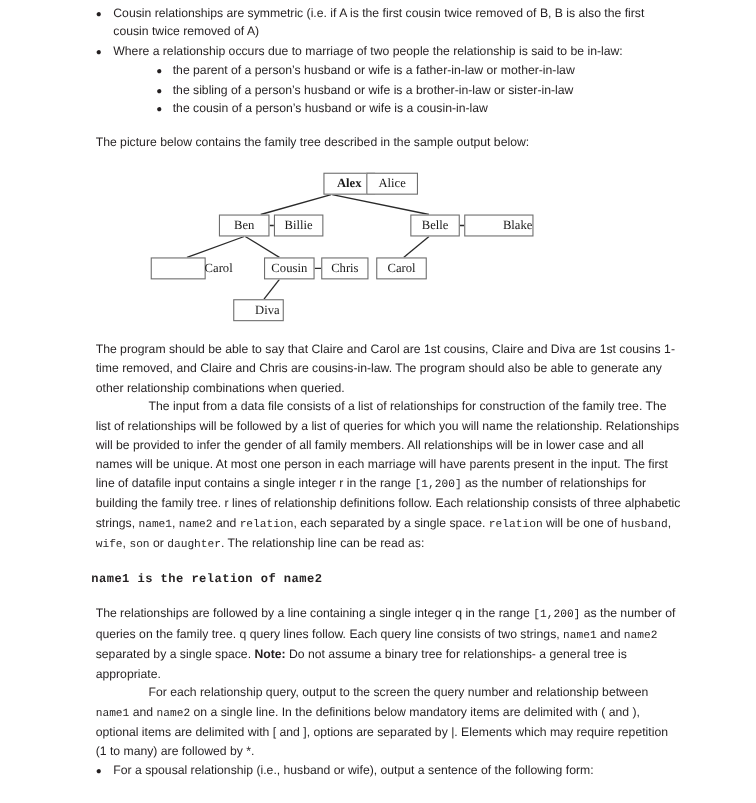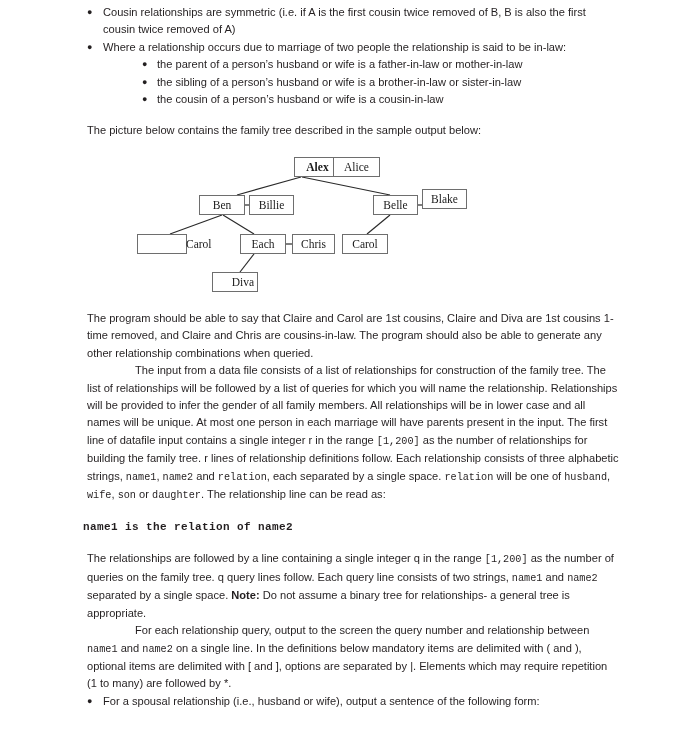--- a/index.html
+++ b/index.html
@@ -134,23 +134,23 @@
       <line x1="223" y1="70" x2="254" y2="89" stroke="#2a2a2a" stroke-width="1.2"></line>
       <line x1="390" y1="70" x2="367" y2="89" stroke="#2a2a2a" stroke-width="1.2"></line>
       <line x1="254" y1="109" x2="240" y2="127" stroke="#2a2a2a" stroke-width="1.2"></line>
     </svg>
   <div id="tree-nodes">
       <div class="node-box" style="left: 294px; top: 12px; width: 47px; border-color: rgb(110, 110, 110); font-weight: bold;"><span>Alex</span></div>
       <div class="node-box" style="left: 333px; top: 12px; width: 47px; border-color: rgb(110, 110, 110);"><span>Alice</span></div>
       <div class="node-box" style="left: 199px; top: 50px; width: 46px; border-color: rgb(110, 110, 110);"><span>Ben</span></div>
       <div class="node-box" style="left: 249px; top: 50px; width: 45px; border-color: rgb(110, 110, 110);"><span>Billie</span></div>
       <div class="node-box" style="left: 373px; top: 50px; width: 45px; border-color: rgb(110, 110, 110);"><span>Belle</span></div>
-      <div class="node-box" style="left: 422px; top: 44px; width: 45px; border-color: rgb(110, 110, 110);"><span>Blake</span></div>
+      <div class="node-box" style="left: 422px; top: 50px; width: 63px; border-color: rgb(110, 110, 110); text-align: right;"><span>Blake</span></div>
       <div class="node-box" style="left: 137px; top: 89px; width: 46px; border-color: rgb(110, 110, 110); padding-left: 48px;"><span>Carol</span></div>
-      <div class="node-box" style="left: 240px; top: 89px; width: 46px; border-color: rgb(110, 110, 110);"><span>Each</span></div>
+      <div class="node-box" style="left: 240px; top: 89px; width: 46px; border-color: rgb(110, 110, 110);"><span>Cousin</span></div>
       <div class="node-box" style="left: 292px; top: 89px; width: 43px; border-color: rgb(110, 110, 110);"><span>Chris</span></div>
       <div class="node-box" style="left: 342px; top: 89px; width: 46px; border-color: rgb(110, 110, 110);"><span>Carol</span></div>
       <div class="node-box" style="left: 212px; top: 127px; width: 46px; border-color: rgb(110, 110, 110); padding-left: 16px;"><span>Diva</span></div>
     </div>
 </div>
 
 <div class="doc" style="top:310px;">
 
   <div class="para" style="padding-left:87px; padding-right:68px;">The program should be able to say that Claire and Carol are 1st cousins, Claire and Diva are 1st cousins 1-time removed, and Claire and Chris are cousins-in-law. The program should also be able to generate any other relationship combinations when queried.</div>
 

